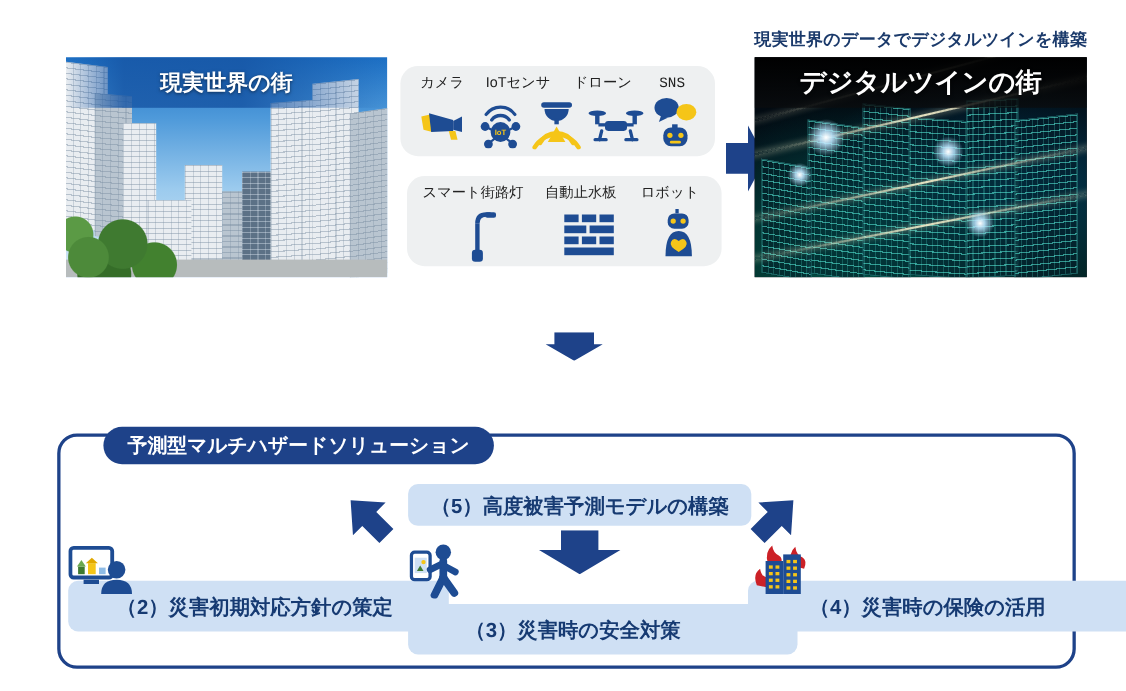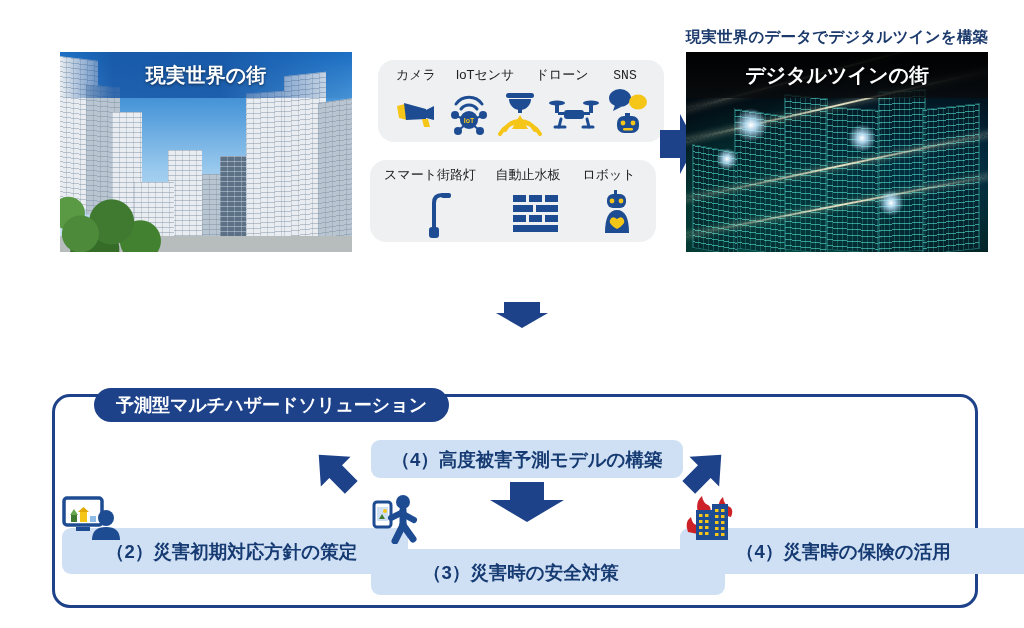--- a/index.html
+++ b/index.html
@@ -87,29 +87,29 @@
     background:linear-gradient(to right,rgba(255,255,255,0),rgba(240,235,200,.95),rgba(255,255,255,0));
     box-shadow:0 0 6px rgba(255,250,210,.7);}
   .flare{position:absolute;border-radius:50%;
     background:radial-gradient(circle,#ffffff 0%,rgba(190,230,255,.85) 25%,rgba(120,190,255,0) 70%);}
   .photo-band-dark{
     position:absolute;left:0;right:0;top:0;height:46px;
     background:linear-gradient(to bottom,rgba(0,0,0,.92),rgba(10,12,14,.80));
     display:flex;align-items:center;justify-content:center;
   }
   .photo-band-dark span{
-    color:#fff;font-size:20px;font-weight:bold;
+    color:#fff;font-size:24px;font-weight:bold;
     text-shadow:0 1px 3px rgba(0,0,0,.8);
   }
 
   
   .toolcard{
     position:absolute;background:#eef0f1;border-radius:16px;
   }
-  #tools-row1{left:378px;top:60px;width:286px;height:82px;}
+  #tools-row1{left:364px;top:60px;width:286px;height:82px;}
   #tools-row2{left:370px;top:160px;width:286px;height:82px;}
   .tool-labels{
     position:absolute;left:0;right:0;top:5px;height:20px;
     display:flex;align-items:center;
   }
   .tool-lab{
     font-size:13px;color:#222;text-align:center;white-space:nowrap;
     font-family:"Liberation Sans","DejaVu Sans",sans-serif;
   }
   .tool-icons{
@@ -350,21 +350,21 @@
     </svg>
   </div>
 
 
   <div class="abs" id="solution-box"></div>
   <div class="abs" id="solution-title">
     <span>予測型マルチハザードソリューション</span>
   </div>
 
   <div class="step" id="step1">
-    <div class="step-label">（4）高度被害予測モデルの構築</div>
+    <div class="step-label">（5）高度被害予測モデルの構築</div>
   </div>
 
   <div class="abs" id="arrow-dl">
     <svg width="58" height="54" viewBox="0 0 58 54">
       <g transform="rotate(135 29 27)">
         <path d="M20 4 L38 4 L38 26 L50 26 L29 50 L8 26 L20 26 Z" fill="#1e4289"></path>
       </g>
     </svg>
   </div>
   <div class="abs" id="arrow-dr">

